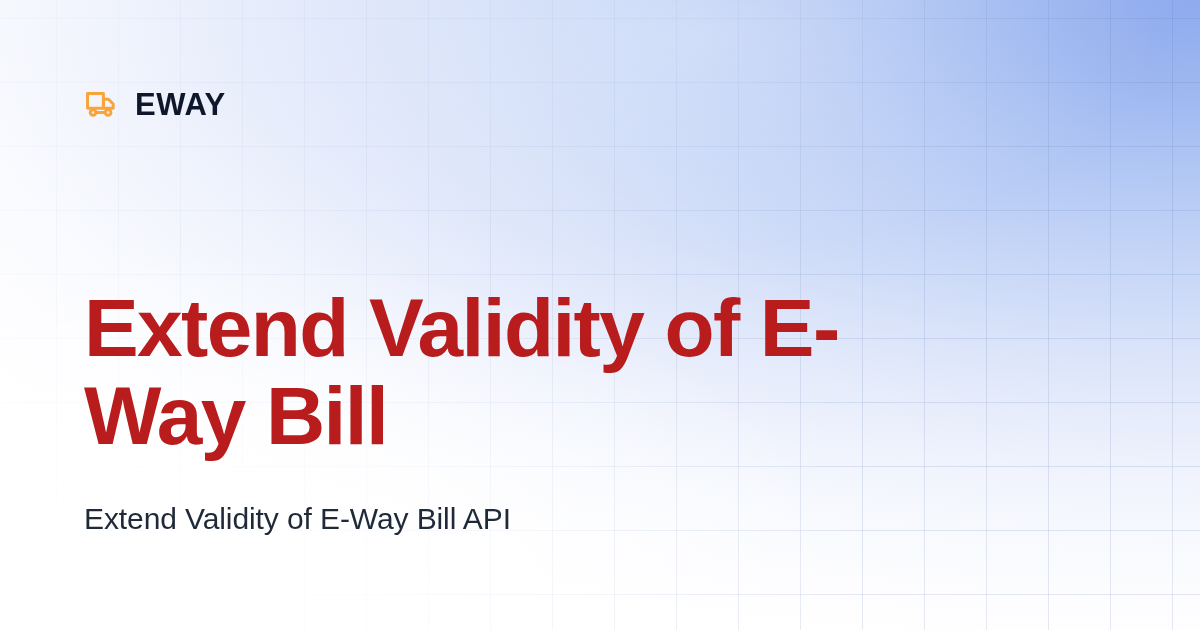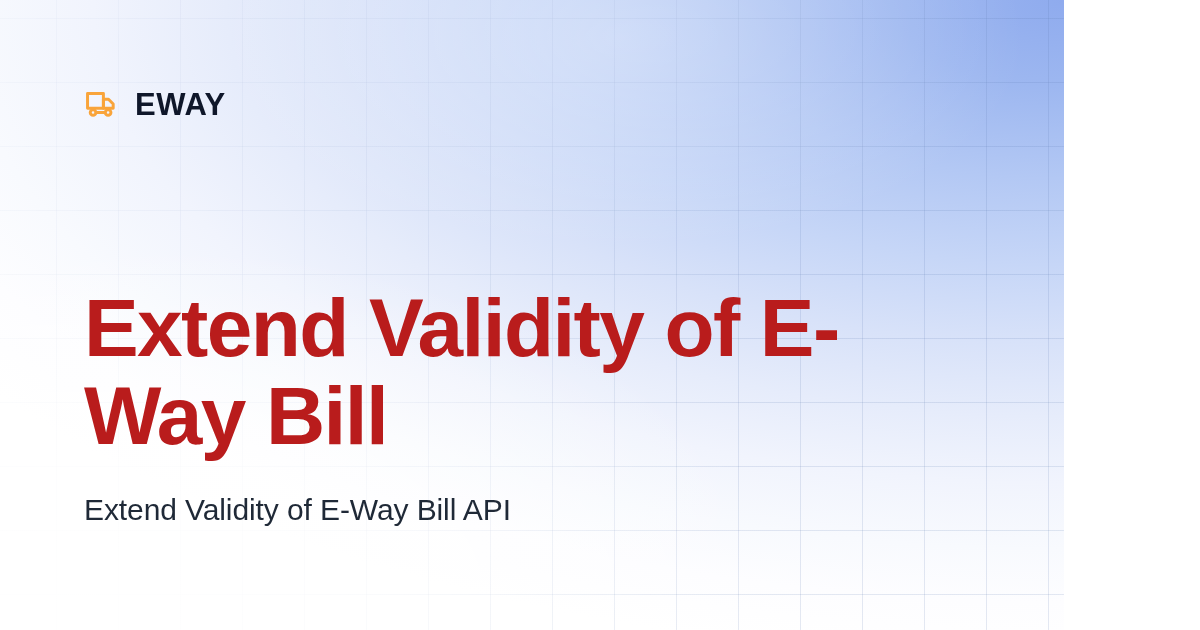--- a/index.html
+++ b/index.html
@@ -10,21 +10,21 @@
     overflow:hidden;
   }
 
   body {
     font-family:"Liberation Sans", sans-serif;
     background:#ffffff;
   }
 
   .og-card {
     position:relative;
-    width:1064px;
+    width:1200px;
     height:630px;
     overflow:hidden;
     background:#ffffff;
   }
 
   
   .bg-base {
     position:absolute;
     inset:0;
     background:
@@ -110,21 +110,21 @@
     font-size:82px;
     font-weight:700;
     line-height:1.07;
     letter-spacing:-1.6px;
     color:#b91c1c;
     max-width:900px;
     word-wrap:break-word;
   }
 
   .hero-subtitle {
-    margin-top:31px;
+    margin-top:40px;
     font-size:30px;
     font-weight:400;
     line-height:1.3;
     letter-spacing:-0.1px;
     color:#1f2937;
   }
 </style>
 </head>
 <body>
 

